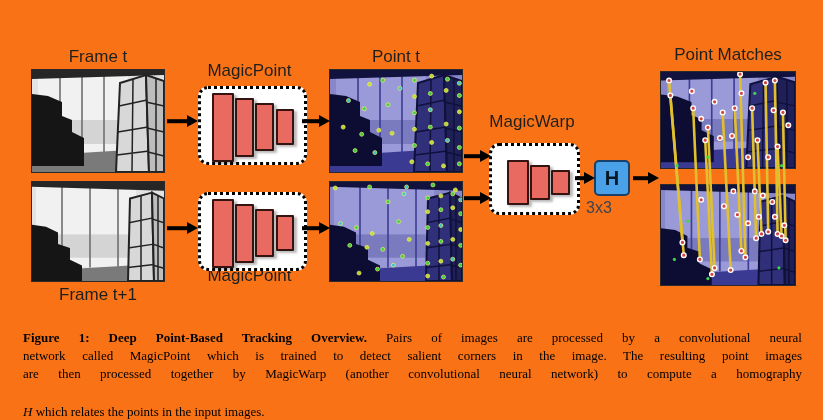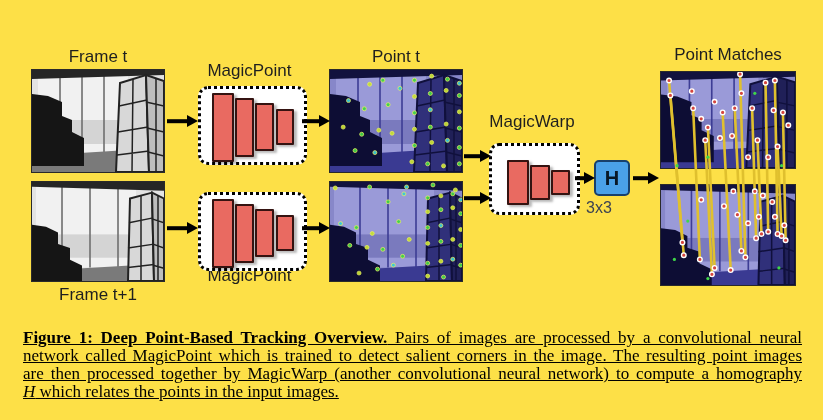--- a/index.html
+++ b/index.html
@@ -1,39 +1,39 @@
 <!DOCTYPE html>
 <html style="--bar-fill: #e96a61; --bar-stroke: #351311; --h-fill: #4aa1e8; --h-stroke: #18406b;"><head>
 <meta charset="utf-8">
 <style>
   html,body{margin:0;padding:0;background:#fff;}
-  .fig{position:relative;width:823px;height:420px;background:#fde047;overflow:hidden;
+  .fig{position:relative;width:823px;height:420px;background:#f97316;overflow:hidden;
        font-family:"Liberation Sans",sans-serif;}
   .lbl{position:absolute;font-size:17px;color:#1f1f1f;text-align:center;white-space:nowrap;}
   .img{position:absolute;outline:1px solid #2a2a2a;}
   .img svg{display:block;width:100%;height:100%;}
   .dotbox{position:absolute;border:3px dotted #000;border-radius:10px;background:#fff;}
   .bar{position:absolute;background:var(--bar-fill,#e96a61);border:2px solid var(--bar-stroke,#351311);
        border-radius:1px;box-shadow:2.5px 2px 2.5px rgba(0,0,0,.28);}
   .arrow{position:absolute;height:14px;}
   .arrow .shaft{position:absolute;left:0;right:9px;top:50%;transform:translateY(-50%);
        height:3.6px;background:#000;}
   .arrow .head{position:absolute;right:-1px;top:50%;transform:translateY(-50%);width:0;height:0;
        border-left:11px solid #000;border-top:6.5px solid transparent;border-bottom:6.5px solid transparent;}
   .hbox{position:absolute;left:594px;top:160px;width:36px;height:36px;border-radius:5px;
        background:var(--h-fill,#4aa1e8);border:2.5px solid var(--h-stroke,#18406b);
        box-sizing:border-box;display:flex;align-items:center;justify-content:center;
        font-weight:bold;font-size:20px;color:#081826;}
   .h-size{position:absolute;left:586px;top:199px;width:52px;
        font-size:16px;color:#3c4352;}
   .pm-overlay{position:absolute;left:661px;top:72px;width:134px;height:213px;pointer-events:none;}
   .caption{position:absolute;left:23px;top:329px;width:779px;
-       font-family:"Liberation Serif",serif;font-size:17px;line-height:18px;color:#000;text-decoration:underline;}
+       font-family:"Liberation Serif",serif;font-size:13px;line-height:18px;color:#000;}
   .cap-line{text-align:justify;text-align-last:justify;}
-  .cap-line.last{text-align-last:left;}
+  .cap-line.last{text-align-last:left;margin-top:20px;}
   .cap-line .b{font-weight:bold;}
   .cap-line .i{font-style:italic;}
 </style>
 </head>
 <body>
 
 <div class="fig">
 
   <div class="lbl" style="left:32px;top:47px;width:132px">Frame t</div>
   <div class="lbl" style="left:198px;top:61px;width:103px">MagicPoint</div>

